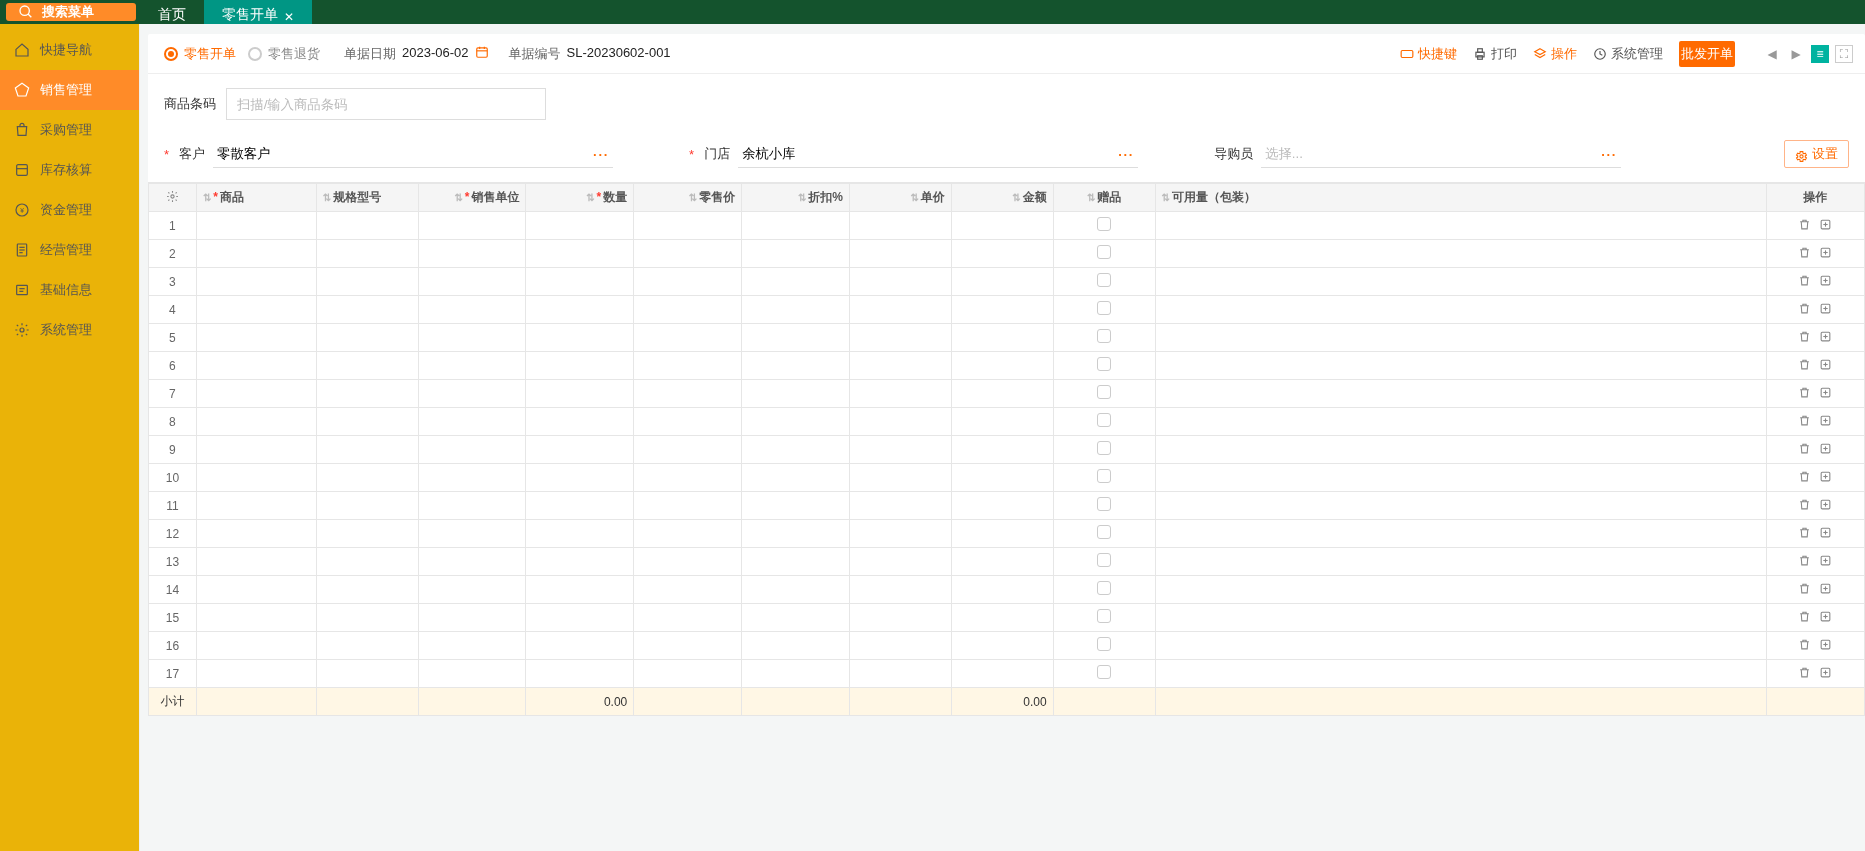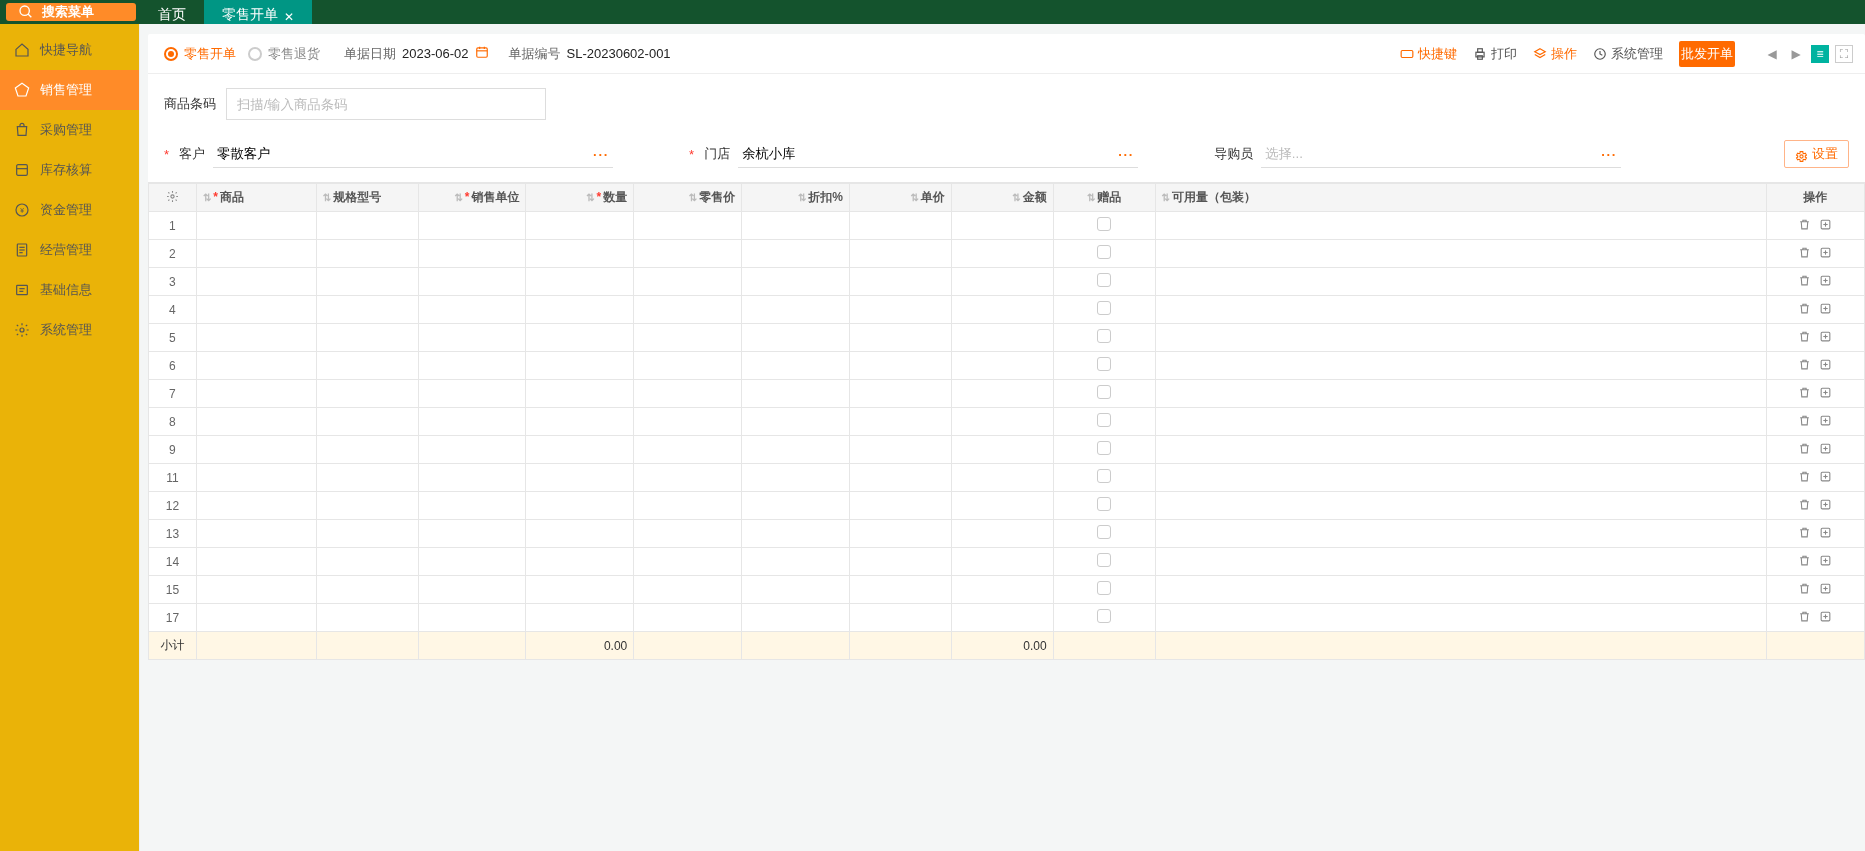--- a/index.html
+++ b/index.html
@@ -37,21 +37,21 @@
   }
   .radio.sel { color: #ff6a00; }
   .radio .dot {
     width: 14px; height: 14px; border: 2px solid #ccc; border-radius: 50%; display: inline-block; position: relative;
   }
   .radio.sel .dot { border-color: #ff6a00; }
   .radio.sel .dot::after {
     content: ""; position: absolute; inset: 2px; background: #ff6a00; border-radius: 50%;
   }
 
-  .head-field { display: flex; align-items: center; gap: 6px; margin-right: 20px; color: #666; }
+  .head-field { display: flex; align-items: flex-start; gap: 6px; margin-right: 20px; color: #666; }
   .head-field .val { color: #222; }
   .cal-icon { color: #ff6a00; }
 
   .head-actions { margin-left: auto; display: flex; align-items: center; gap: 16px; color: #555; }
   .head-actions .link { display: inline-flex; align-items: center; gap: 4px; color: #555; }
   .head-actions .link.orange { color: #ff6a00; }
   .batch-btn {
     background: #ff6a00; color: #fff; padding: 4px 2px; border-radius: 2px; font-size: 13px;
     display: inline-flex; align-items: center;
   }
@@ -520,20 +520,40 @@
                 <td></td>
                 <td class="center"><span class="op-ico"><svg width="13" height="13" viewBox="0 0 24 24" fill="none" stroke="currentColor" stroke-width="2">
                       <path d="M4 7h16M9 7V4h6v3M6 7l1 13h10l1-13"></path>
                     </svg></span><span class="op-ico"><svg width="13" height="13" viewBox="0 0 24 24" fill="none" stroke="currentColor" stroke-width="2">
                       <rect x="4" y="4" width="16" height="16" rx="2"></rect>
                       <line x1="12" y1="8" x2="12" y2="16"></line>
                       <line x1="8" y1="12" x2="16" y2="12"></line>
                     </svg></span></td>
               </tr>
               <tr>
+                <td class="idx">10</td>
+                <td></td>
+                <td></td>
+                <td></td>
+                <td></td>
+                <td></td>
+                <td></td>
+                <td></td>
+                <td></td>
+                <td class="center"><span class="chk"></span></td>
+                <td></td>
+                <td class="center"><span class="op-ico"><svg width="13" height="13" viewBox="0 0 24 24" fill="none" stroke="currentColor" stroke-width="2">
+                      <path d="M4 7h16M9 7V4h6v3M6 7l1 13h10l1-13"></path>
+                    </svg></span><span class="op-ico"><svg width="13" height="13" viewBox="0 0 24 24" fill="none" stroke="currentColor" stroke-width="2">
+                      <rect x="4" y="4" width="16" height="16" rx="2"></rect>
+                      <line x1="12" y1="8" x2="12" y2="16"></line>
+                      <line x1="8" y1="12" x2="16" y2="12"></line>
+                    </svg></span></td>
+              </tr>
+              <tr>
                 <td class="idx">11</td>
                 <td></td>
                 <td></td>
                 <td></td>
                 <td></td>
                 <td></td>
                 <td></td>
                 <td></td>
                 <td></td>
                 <td class="center"><span class="chk"></span></td>
@@ -601,20 +621,40 @@
                 <td class="center"><span class="op-ico"><svg width="13" height="13" viewBox="0 0 24 24" fill="none" stroke="currentColor" stroke-width="2">
                       <path d="M4 7h16M9 7V4h6v3M6 7l1 13h10l1-13"></path>
                     </svg></span><span class="op-ico"><svg width="13" height="13" viewBox="0 0 24 24" fill="none" stroke="currentColor" stroke-width="2">
                       <rect x="4" y="4" width="16" height="16" rx="2"></rect>
                       <line x1="12" y1="8" x2="12" y2="16"></line>
                       <line x1="8" y1="12" x2="16" y2="12"></line>
                     </svg></span></td>
               </tr>
               <tr>
                 <td class="idx">15</td>
+                <td></td>
+                <td></td>
+                <td></td>
+                <td></td>
+                <td></td>
+                <td></td>
+                <td></td>
+                <td></td>
+                <td class="center"><span class="chk"></span></td>
+                <td></td>
+                <td class="center"><span class="op-ico"><svg width="13" height="13" viewBox="0 0 24 24" fill="none" stroke="currentColor" stroke-width="2">
+                      <path d="M4 7h16M9 7V4h6v3M6 7l1 13h10l1-13"></path>
+                    </svg></span><span class="op-ico"><svg width="13" height="13" viewBox="0 0 24 24" fill="none" stroke="currentColor" stroke-width="2">
+                      <rect x="4" y="4" width="16" height="16" rx="2"></rect>
+                      <line x1="12" y1="8" x2="12" y2="16"></line>
+                      <line x1="8" y1="12" x2="16" y2="12"></line>
+                    </svg></span></td>
+              </tr>
+              <tr>
+                <td class="idx">16</td>
                 <td></td>
                 <td></td>
                 <td></td>
                 <td></td>
                 <td></td>
                 <td></td>
                 <td></td>
                 <td></td>
                 <td class="center"><span class="chk"></span></td>
                 <td></td>

